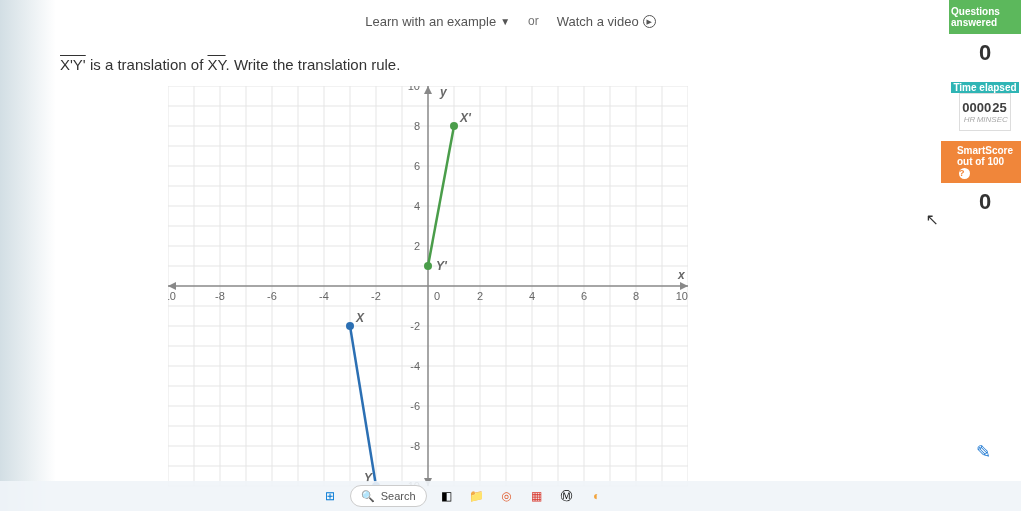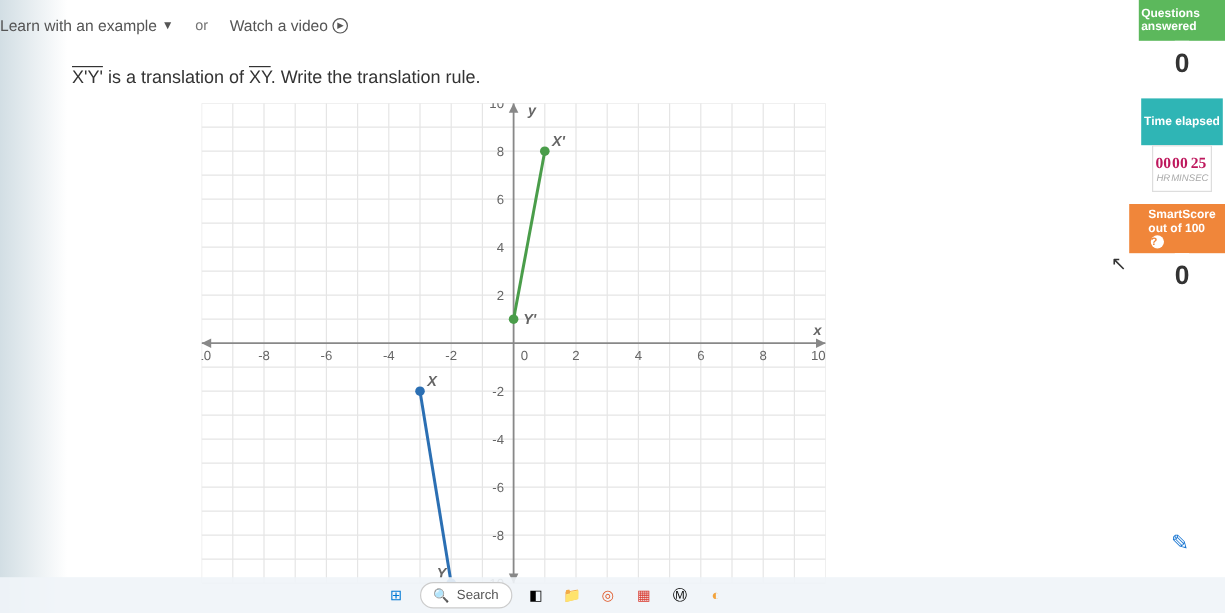--- a/index.html
+++ b/index.html
@@ -1,43 +1,43 @@
 <!DOCTYPE html>
 <html><head>
 <meta charset="utf-8">
 <style>
 * { margin: 0; padding: 0; box-sizing: border-box; font-family: Arial, Helvetica, sans-serif; }
 html, body { width: 1021px; height: 511px; overflow: hidden; background: #e8f4f8; }
 .screen { position: relative; width: 1021px; height: 511px; background: #fff; }
-.topbar { position: absolute; top: 6px; left: 0; right: 0; height: 30px; display: flex; align-items: center; gap: 18px; font-size: 13px; color: #555; }
+.topbar { position: absolute; top: 6px; left: 0; right: 0; height: 30px; display: flex; align-items: center; justify-content: center; gap: 18px; font-size: 13px; color: #555; }
 .topbar .link { cursor: pointer; display: flex; align-items: center; gap: 4px; }
 .topbar .or { color: #737373; font-size: 12px; }
 .chev { font-size: 10px; }
 .play-circ { display: inline-flex; align-items: center; justify-content: center; width: 13px; height: 13px; border: 1px solid #555; border-radius: 50%; font-size: 7px; line-height: 1; }
 .question { position: absolute; top: 56px; left: 60px; font-size: 15px; color: #333; }
 .overline { text-decoration: overline; }
 .graph-wrap { position: absolute; top: 86px; left: 168px; width: 520px; height: 420px; }
 .grid { position: absolute; top: 0; left: 0; width: 520px; height: 420px; }
 .grid line.minor { stroke: #e5e5e5; stroke-width: 1; }
 .grid line.axis { stroke: #888; stroke-width: 1.5; }
 .grid text { font-size: 11px; fill: #666; }
 .grid .seg-green { stroke: #4a9d4a; stroke-width: 2.5; }
 .grid .seg-blue { stroke: #2b6fb3; stroke-width: 2.5; }
 .grid .pt-green { fill: #4a9d4a; }
 .grid .pt-blue { fill: #2b6fb3; }
 .grid .lbl { font-size: 12px; font-weight: bold; font-style: italic; }
 .sidebar { position: absolute; top: 0; right: 0; width: 72px; height: 100%; display: flex; flex-direction: column; align-items: center; font-size: 11px; }
 .sb-box { border: 1px solid #ddd; text-align: center; padding: 4px 2px; background: #fafafa; }
 .sb-head-green { background: #5cb85c; color: #fff; font-weight: bold; padding: 6px 2px; font-size: 10px; }
-.sb-head-teal { background: #2fb5b5; color: #fff; font-weight: bold; padding: 14px 2px; font-size: 10px; }
+.sb-head-teal { background: #2fb5b5; color: #fff; font-weight: bold; padding: 0 2px; font-size: 10px; }
 .sb-head-orange { background: #f0863a; color: #fff; font-weight: bold; padding: 4px 16px; font-size: 10px; }
 .sb-val { font-size: 22px; font-weight: bold; color: #333; padding: 6px 0; background: #fff; }
 .sb-timer { display: flex; background: #fff; }
 .sb-timer > div { flex: 1; text-align: center; padding: 2px 0; }
-.sb-timer .num { font-size: 13px; color: #be185d; font-weight: 600; font-family: Liberation Serif, serif; }
+.sb-timer .num { font-size: 13px; color: #404040; font-weight: 600; }
 .sb-timer .u { font-size: 8px; color: #aaa; font-style: italic; }
 .sb-gap { height: 10px; }
 .help-q { display: inline-block; width: 11px; height: 11px; background: #fff; color: #f0863a; border-radius: 50%; font-size: 9px; font-weight: bold; line-height: 11px; margin-left: 2px; }
 .cursor-arrow { position: absolute; right: 82px; top: 210px; font-size: 16px; color: #333; pointer-events: none; }
 .pencil { position: absolute; right: 30px; bottom: 48px; font-size: 18px; color: #1976d2; transform: rotate(0deg); cursor: pointer; }
 .taskbar { position: absolute; left: 0; right: 0; bottom: 0; height: 30px; background: rgba(240,244,248,0.9); display: flex; align-items: center; padding: 0 160px 0 320px; gap: 10px; }
 .search-pill { display: flex; align-items: center; gap: 6px; background: #fff; border: 1px solid #ccc; border-radius: 16px; padding: 2px 10px; font-size: 11px; color: #555; height: 22px; }
 .tb-icon { width: 20px; height: 20px; border-radius: 4px; display: inline-flex; align-items: center; justify-content: center; font-size: 12px; }
 .edge-overlay { position:absolute; left:0; top:0; bottom:0; width:56px; background: linear-gradient(90deg, rgba(180,200,210,0.6), rgba(255,255,255,0)); pointer-events:none; }
 </style>

